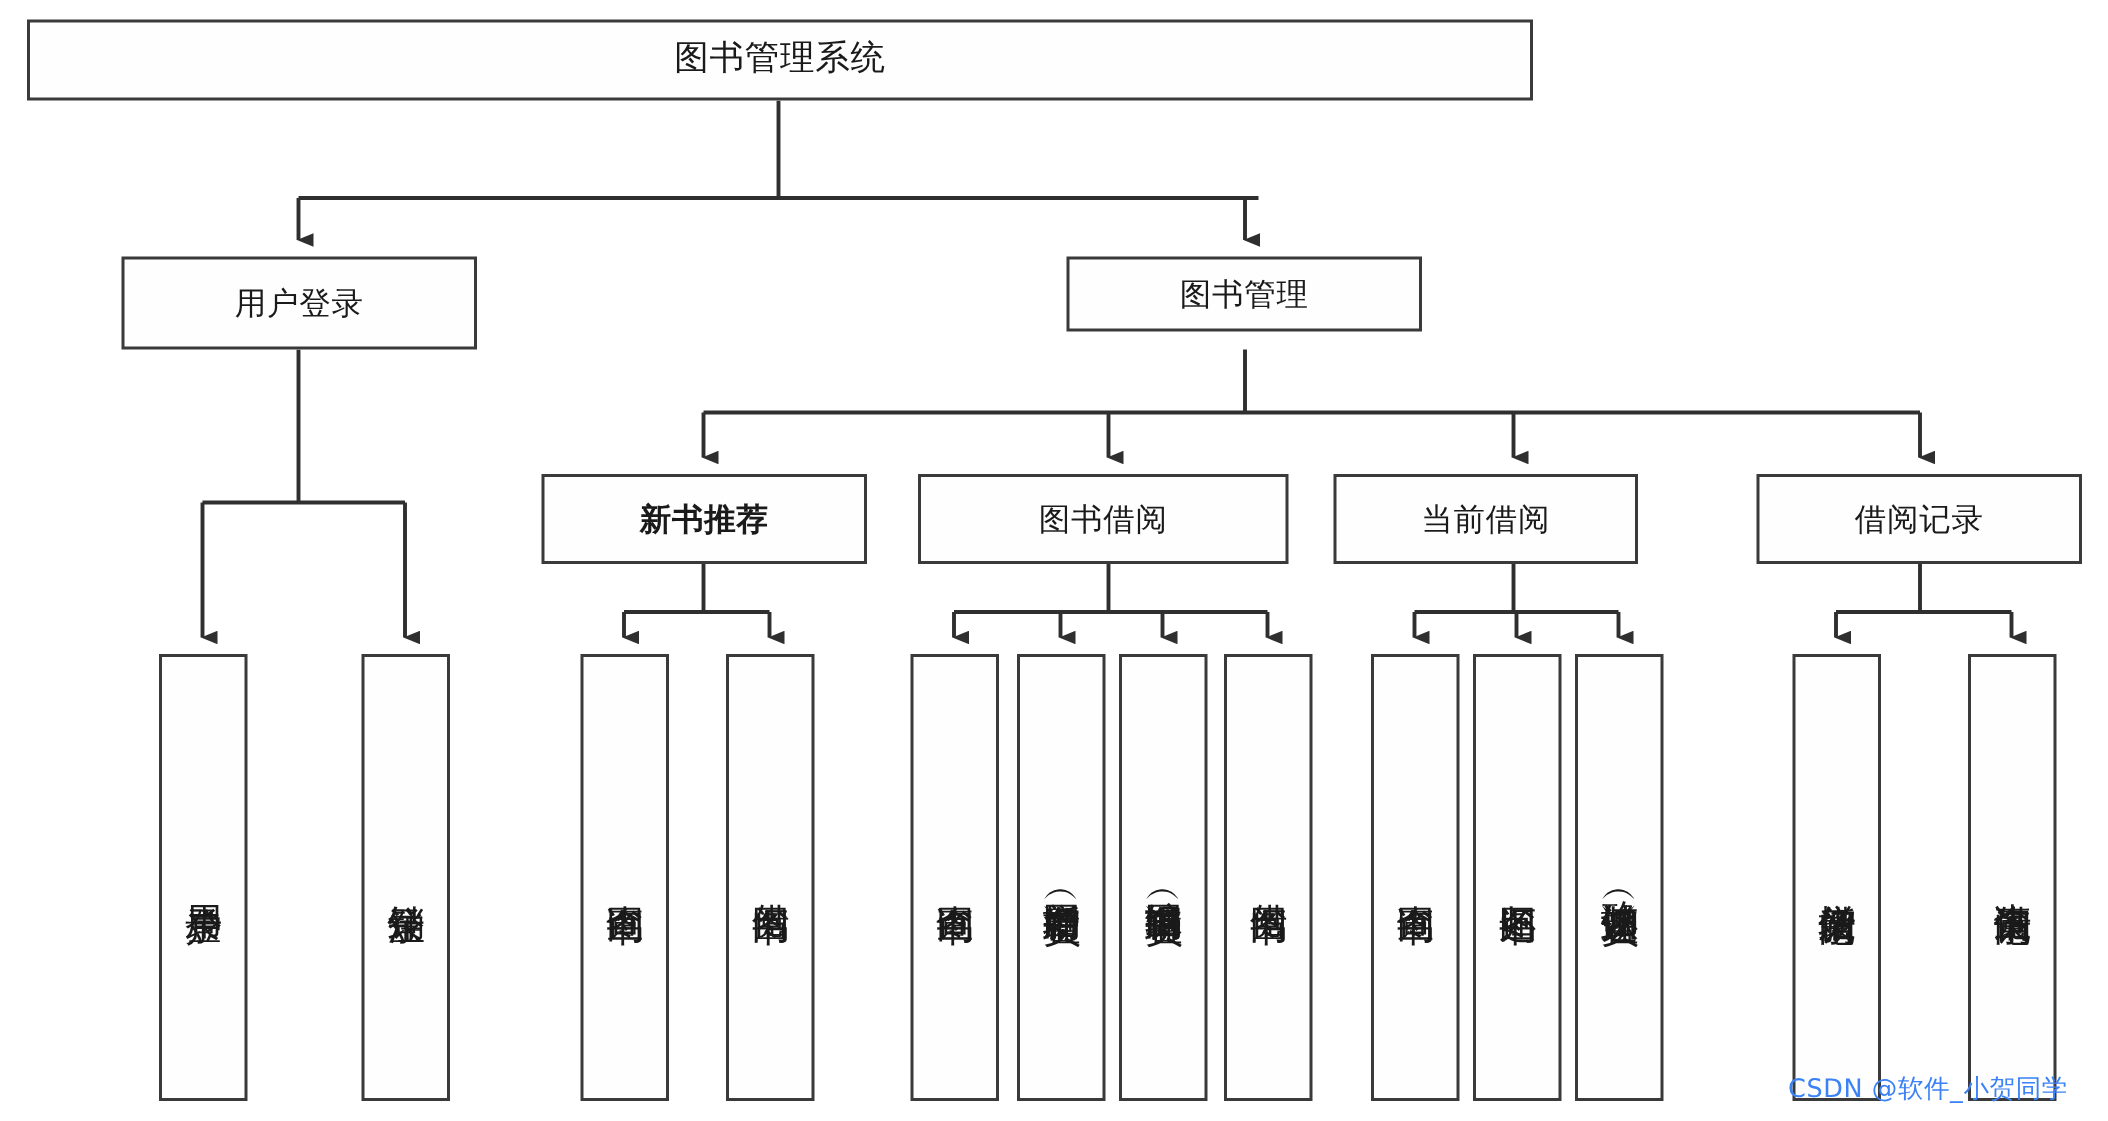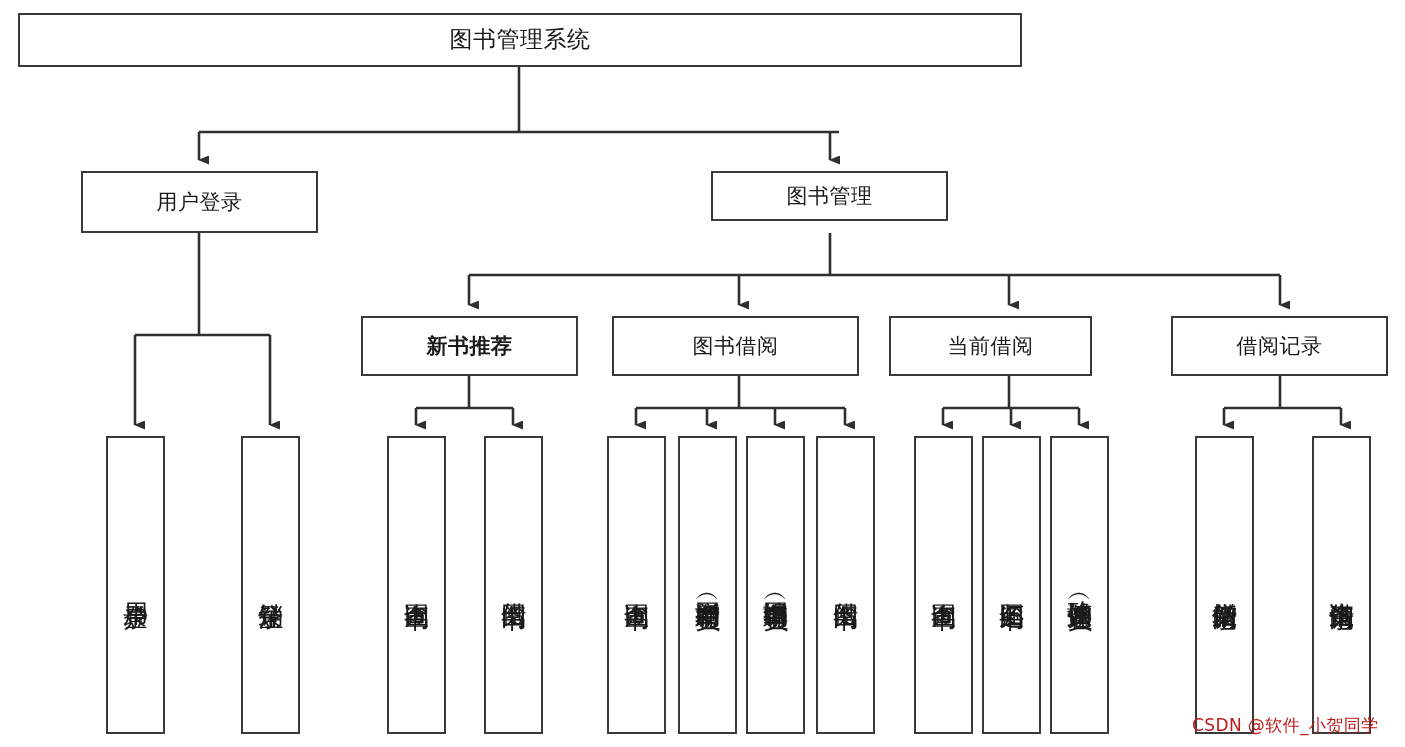--- a/index.html
+++ b/index.html
@@ -59,21 +59,21 @@
     max-height: 280px;
   }
   .node.root .node-label {
     font-size: 23px;
   }
   #watermark {
     position: absolute;
     left: 1192px;
     top: 714px;
     font-size: 17px;
-    color: #b91c1c;
+    color: #3b82f6;
     white-space: nowrap;
     letter-spacing: 0.4px;
   }
 </style>
 </head>
 <body>
 
 <div id="diagram-root">
 
   <svg id="edges-layer" viewBox="0 0 1405 747" width="1405" height="747">

